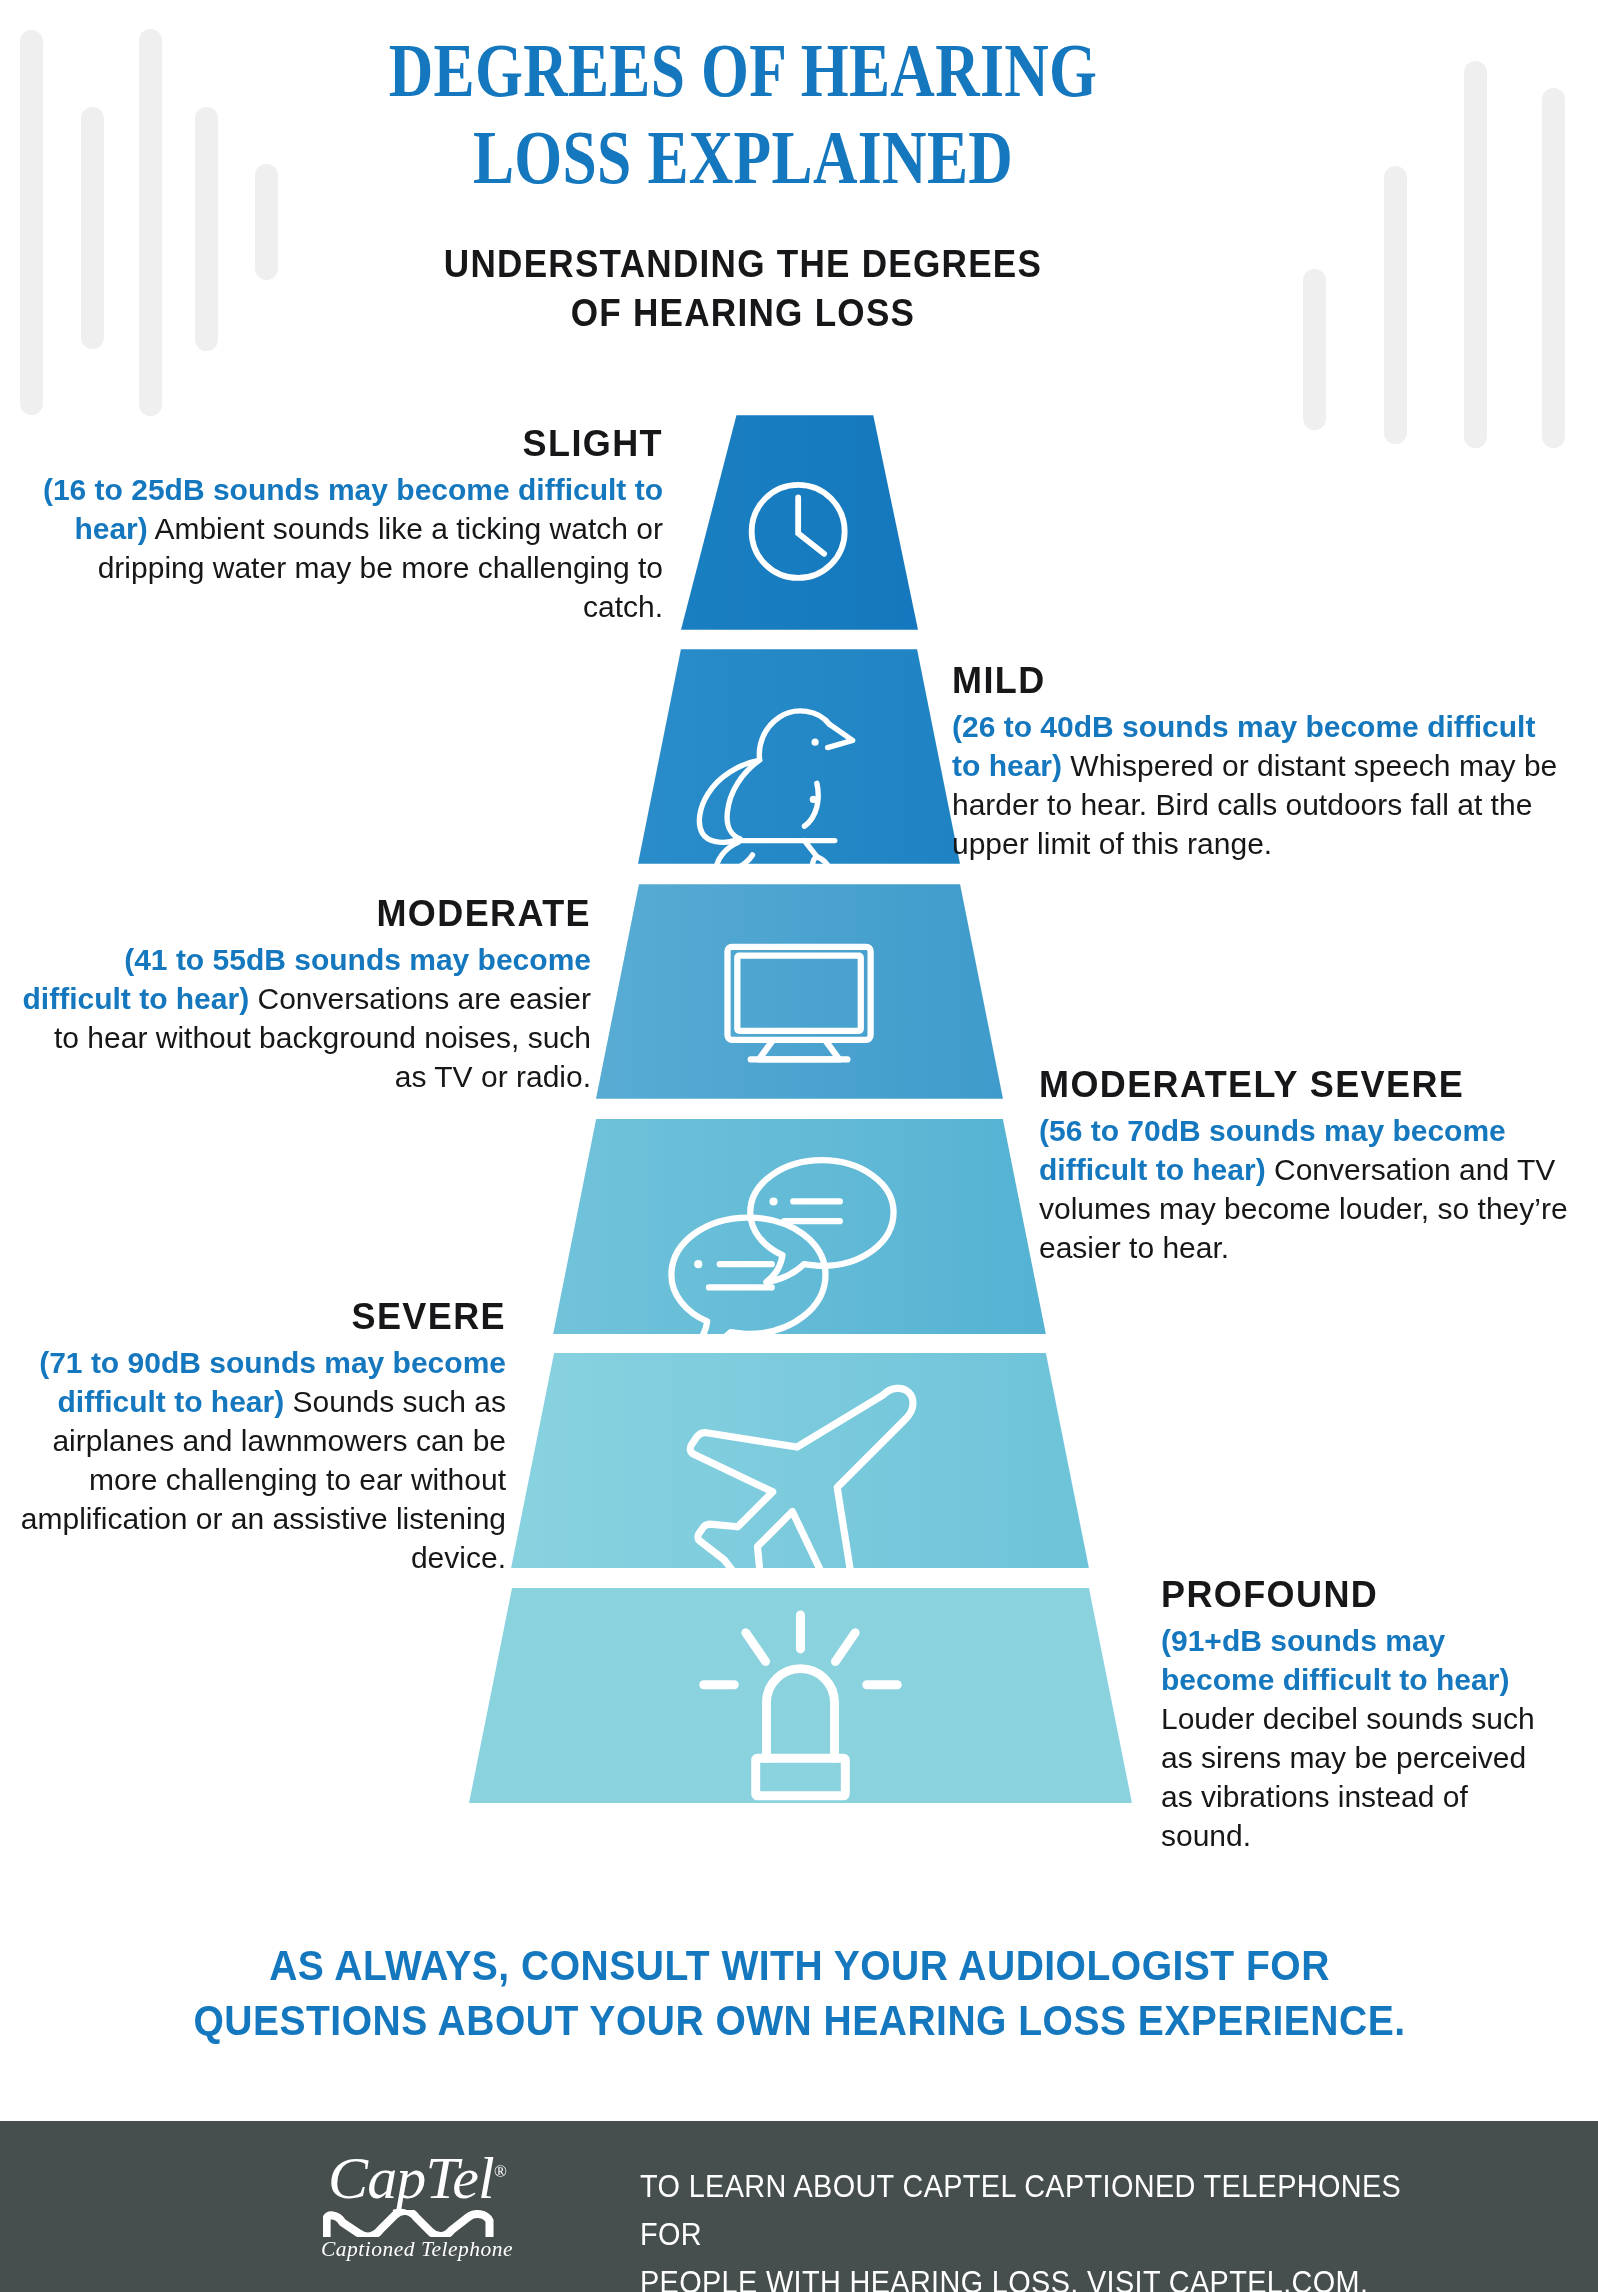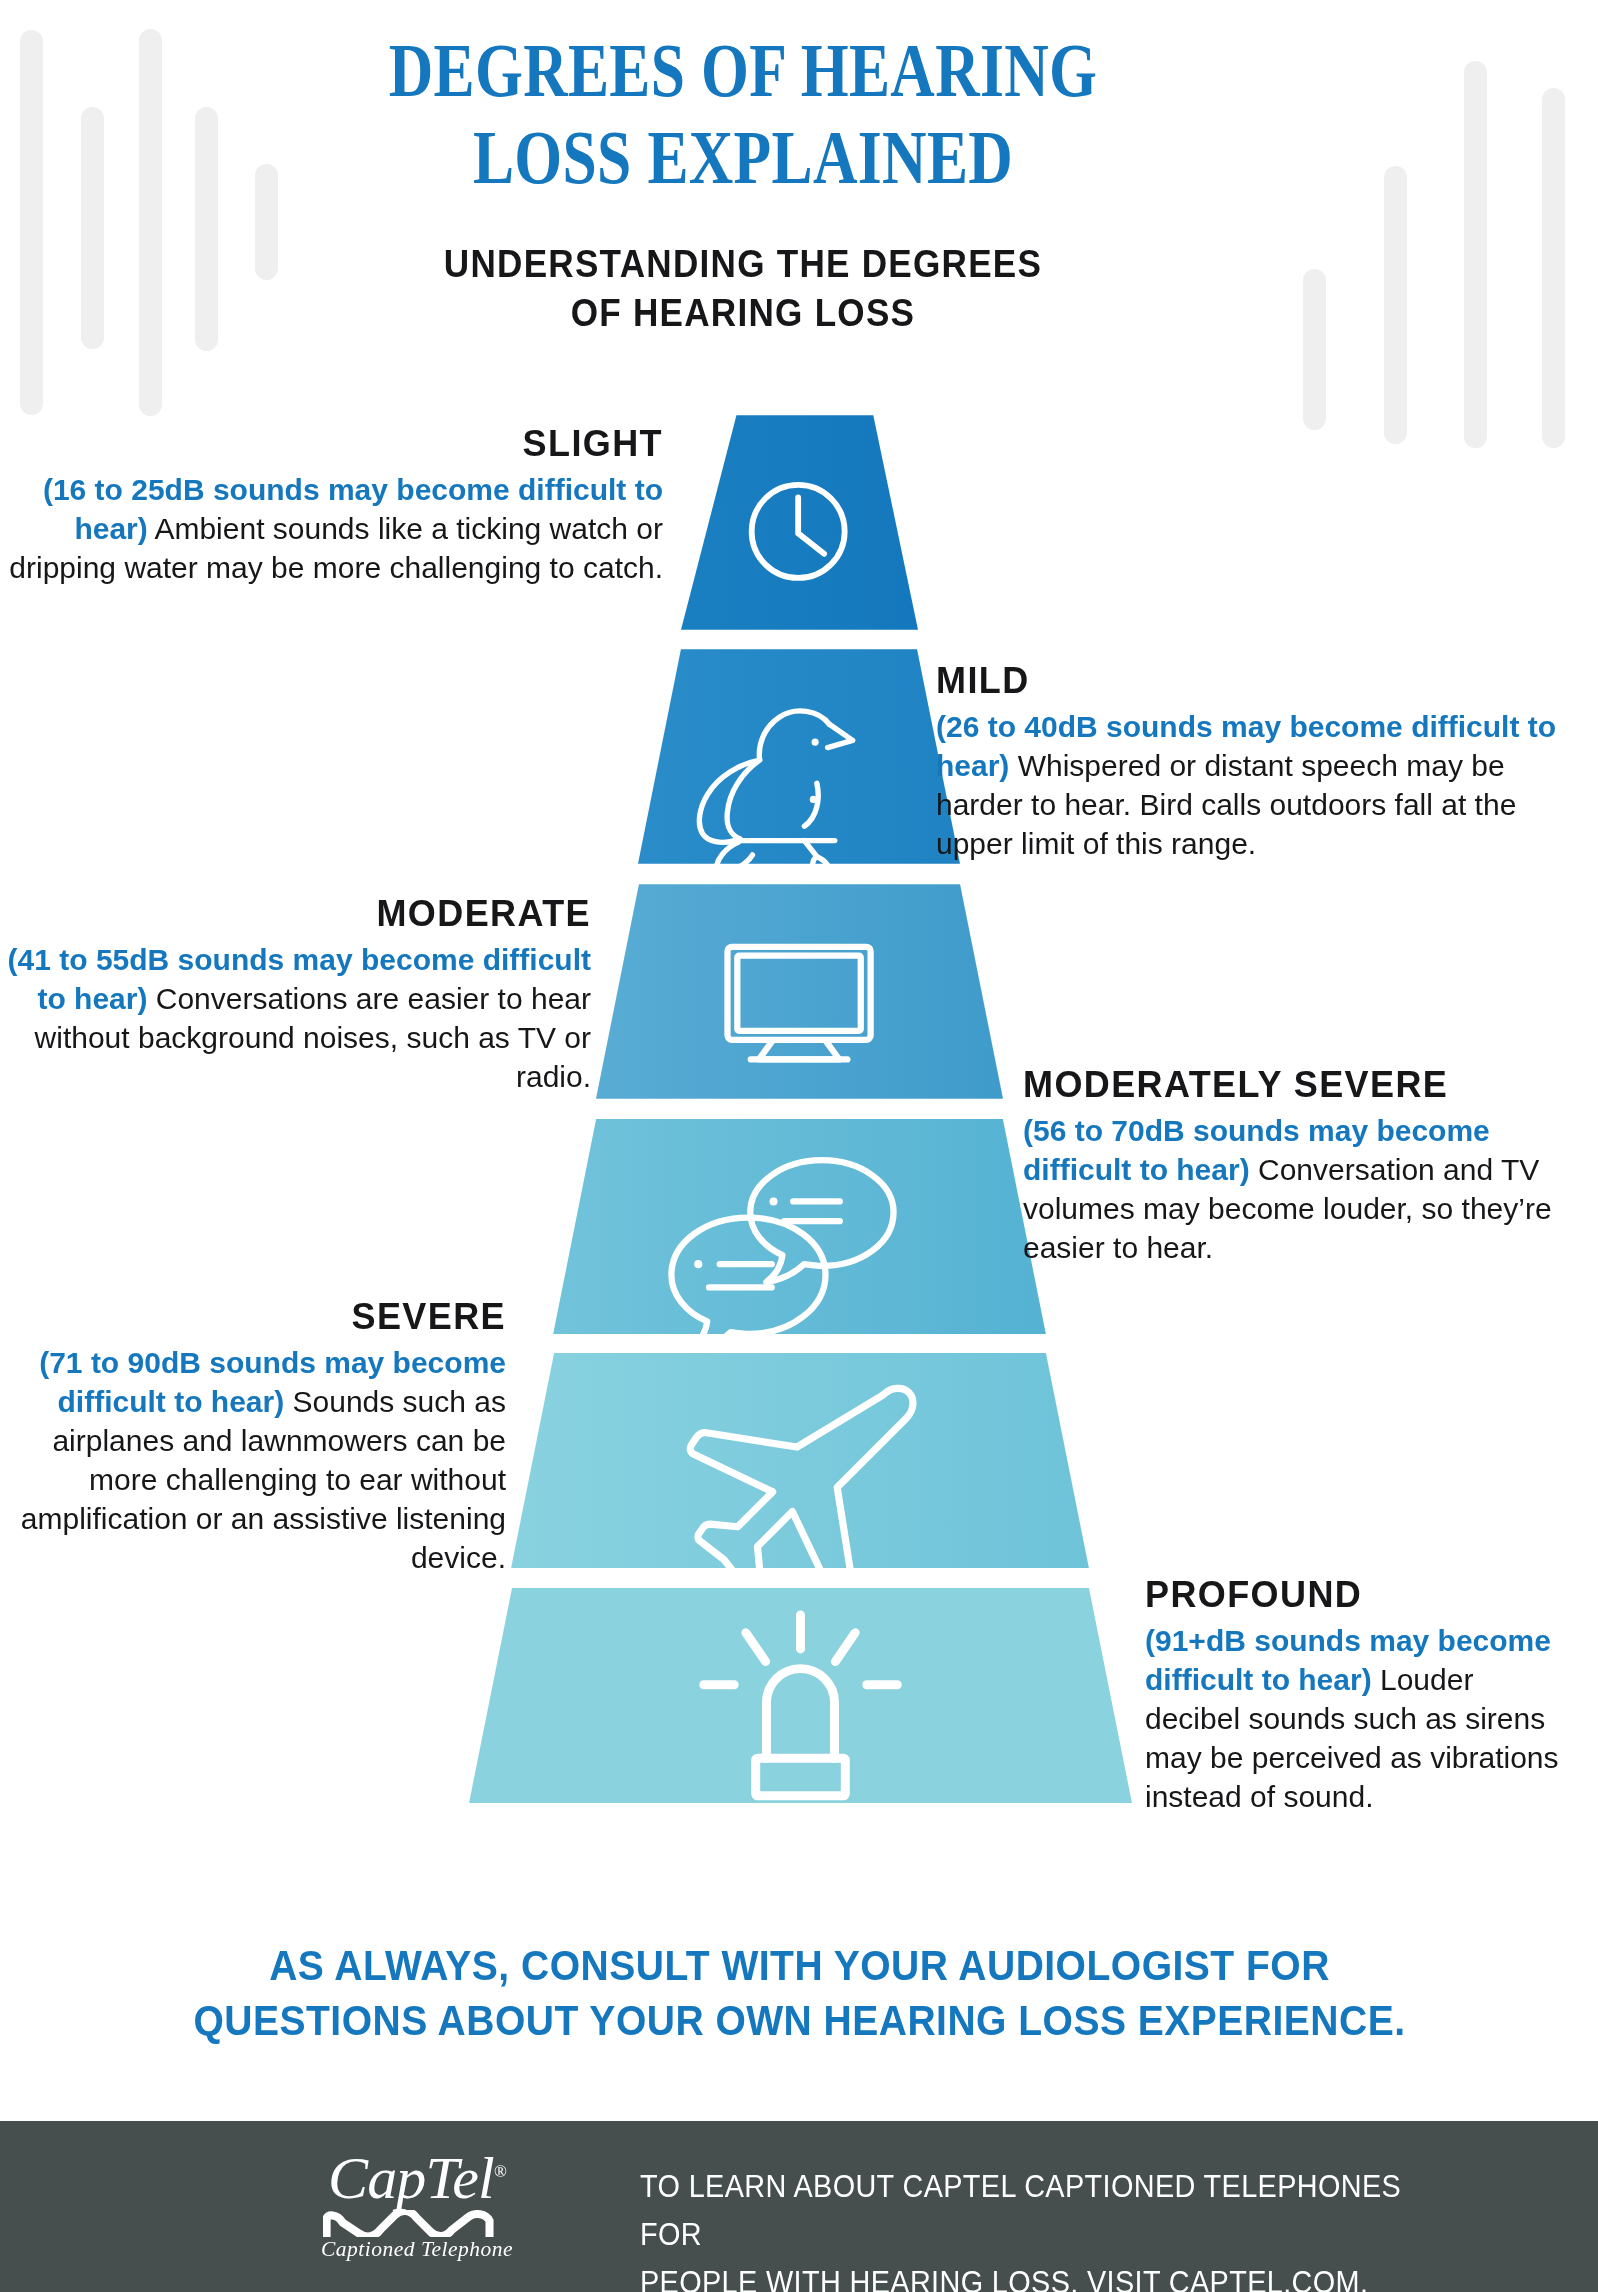--- a/index.html
+++ b/index.html
@@ -53,20 +53,21 @@
   }
   .tier-shape svg { display:block; }
 
   
   .tier-text {
     position:absolute;
     font-family:"Liberation Sans", sans-serif;
     color:#17171a;
     font-size:30px;
     line-height:1.30;
+    padding-left:16px;
   }
   .tier-text.left  { text-align:right; }
   .tier-text.right { text-align:left;  }
   .tier-label {
     display:block;
     font-weight:700;
     font-size:36px;
     letter-spacing:1.4px;
     color:#17171a;
     margin-bottom:2.7px;

